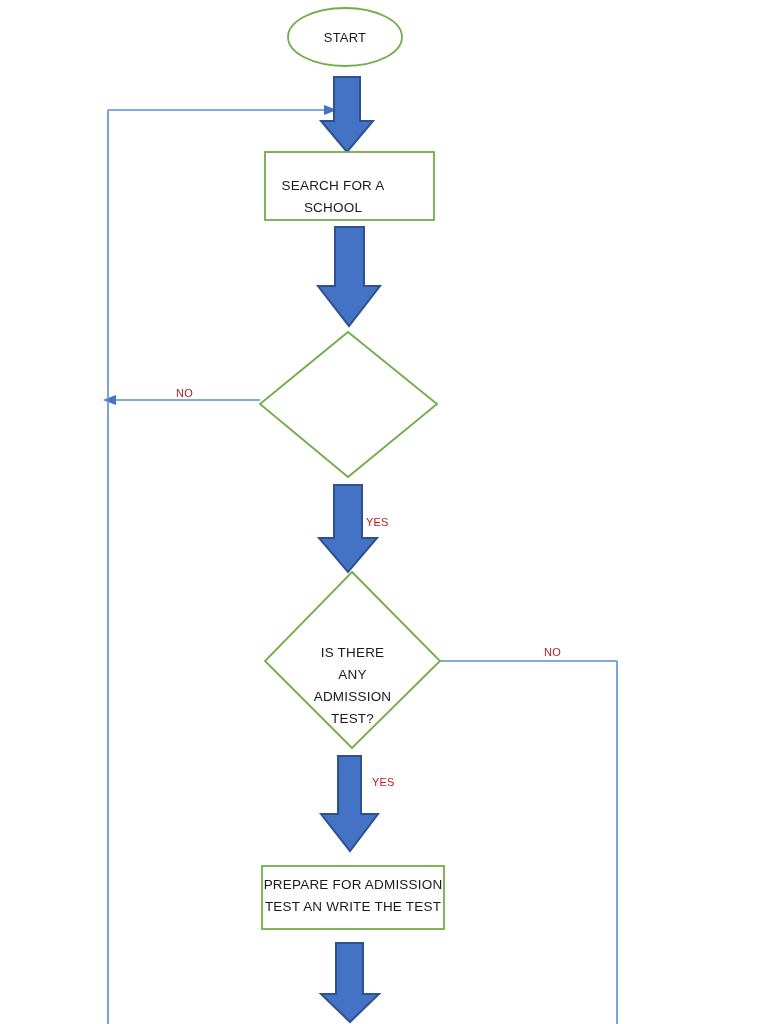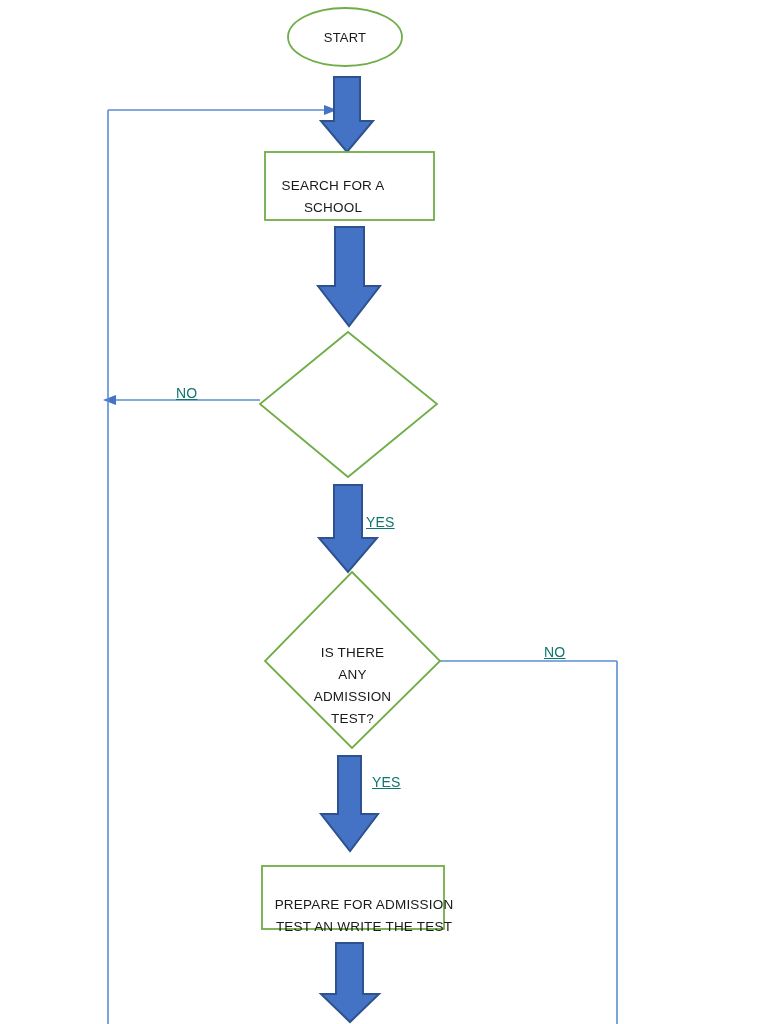--- a/index.html
+++ b/index.html
@@ -31,26 +31,25 @@
     text-align: center;
     color: #1a1a1a;
     font-size: 13.5px;
     line-height: 22px;
     letter-spacing: 0.2px;
     white-space: pre-line;
     pointer-events: none;
   }
   .edge-label {
     position: absolute;
-    color: #0f766e;
-    font-size: 14px;
+    color: #b91c1c;
+    font-size: 11px;
     line-height: 16px;
     letter-spacing: 0.2px;
     white-space: nowrap;
-    text-decoration: underline;
   }
   .start-label {
     font-size: 13px;
   }
 </style>
 </head>
 <body>
 
 <div id="canvas">
 
@@ -95,21 +94,21 @@
   <div class="node-label start-label" style="left:288px; top:27px; width:114px;">START</div>
 
   <div class="node-label" style="left:265px; top:175px; width:136px;">SEARCH FOR A SCHOOL</div>
 
 
   <div class="node-label" style="left:285px; top:642px; width:135px;">IS THERE
 ANY
 ADMISSION
 TEST?</div>
 
-  <div class="node-label" style="left:262px; top:894px; width:182px;padding-left:11px;">PREPARE FOR ADMISSION
+  <div class="node-label" style="left:262px; top:874px; width:182px;">PREPARE FOR ADMISSION
 TEST AN WRITE THE TEST</div>
 
   <div class="edge-label" style="left:176px; top:385px;">NO</div>
 
   <div class="edge-label" style="left:366px; top:514px;">YES</div>
 
   <div class="edge-label" style="left:544px; top:644px;">NO</div>
 
   <div class="edge-label" style="left:372px; top:774px;">YES</div>
 

